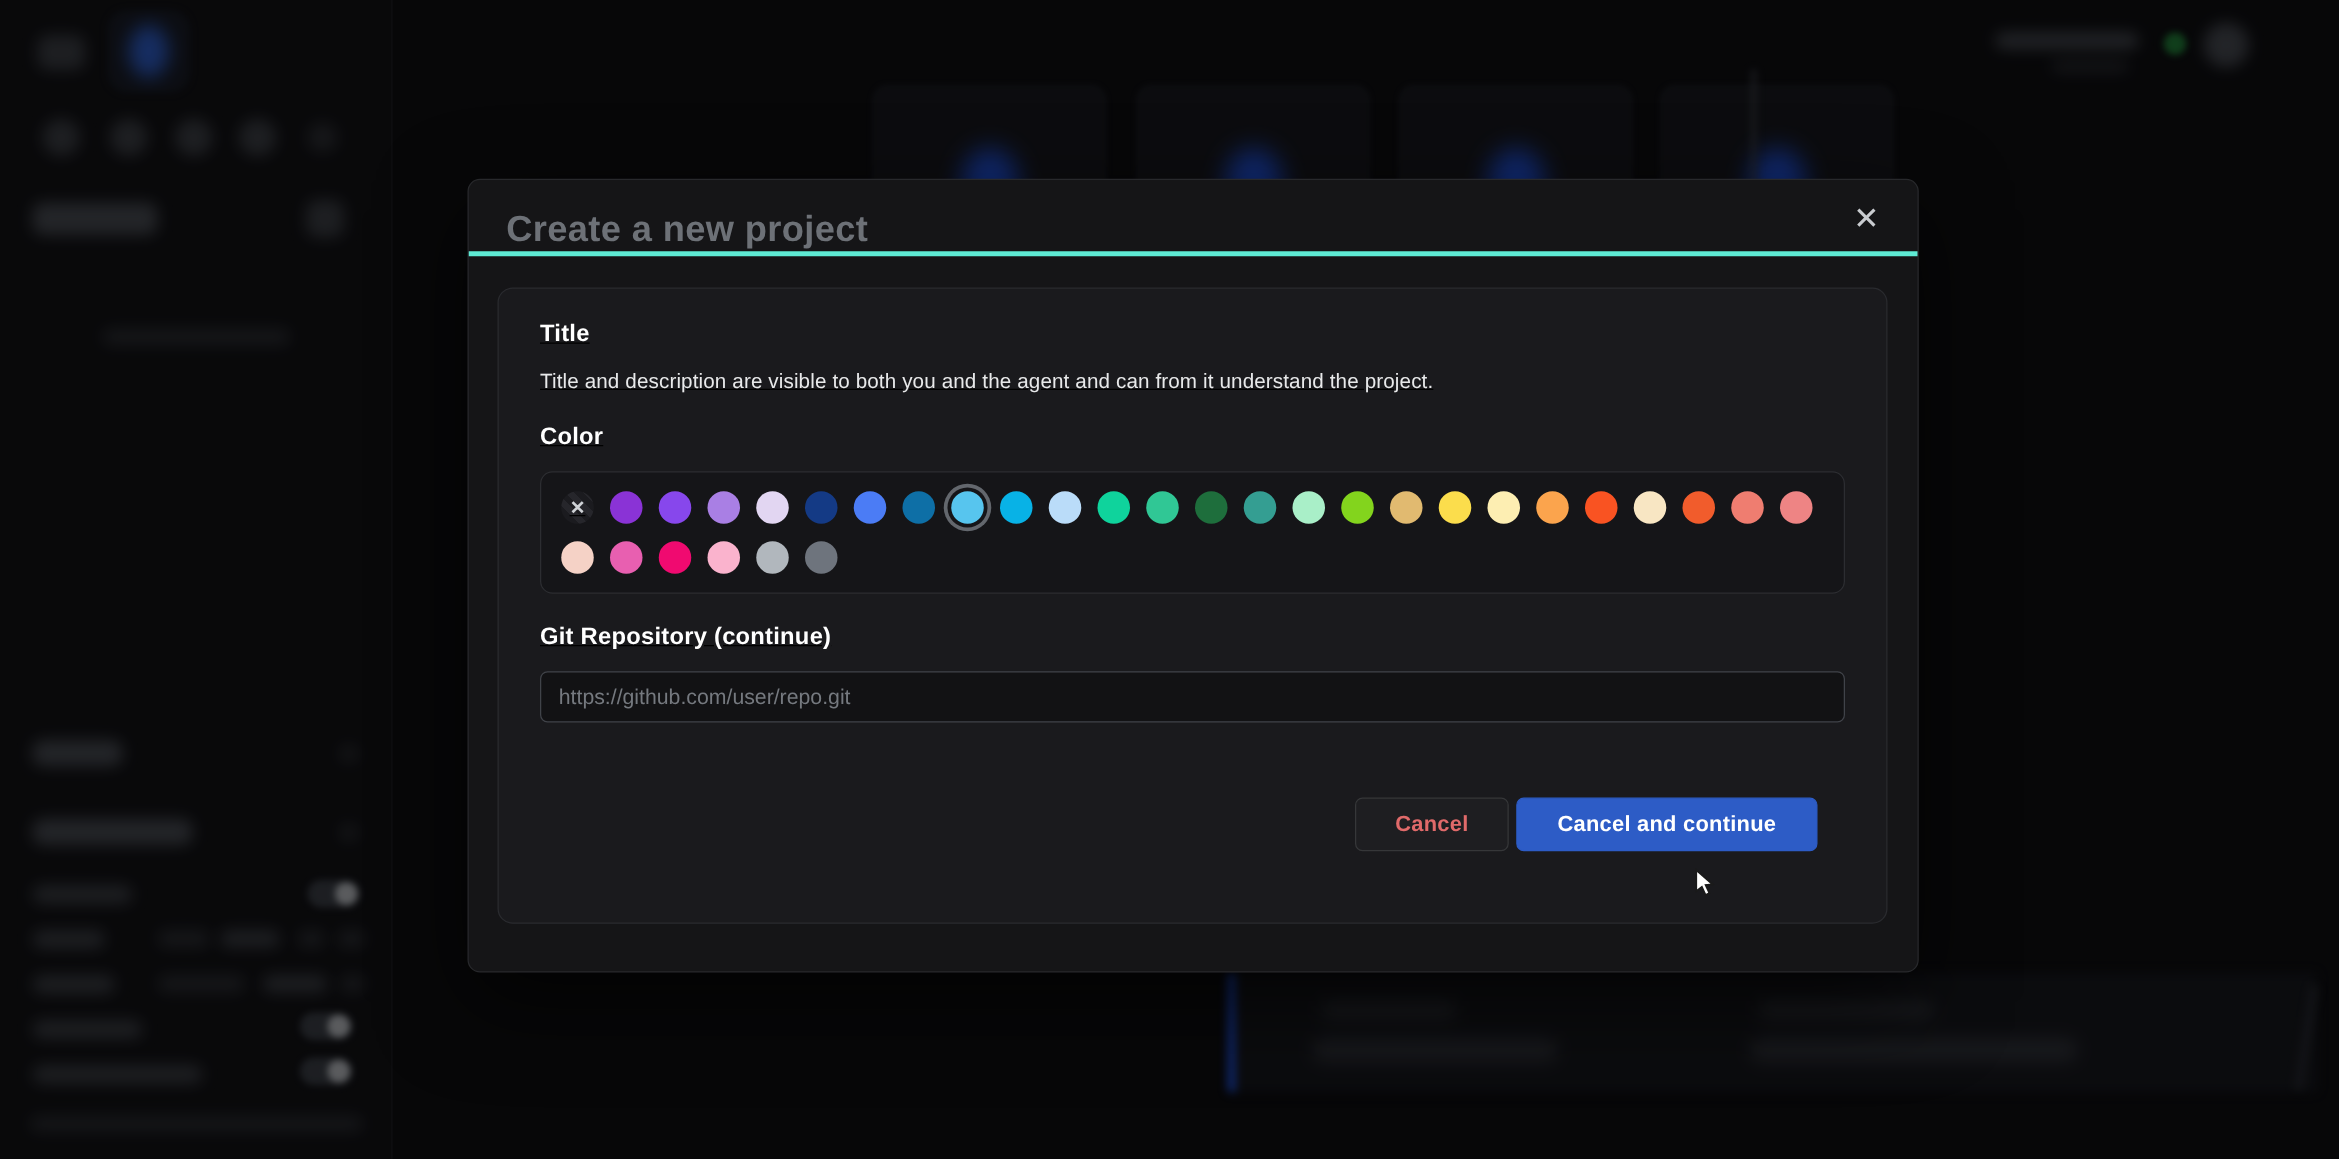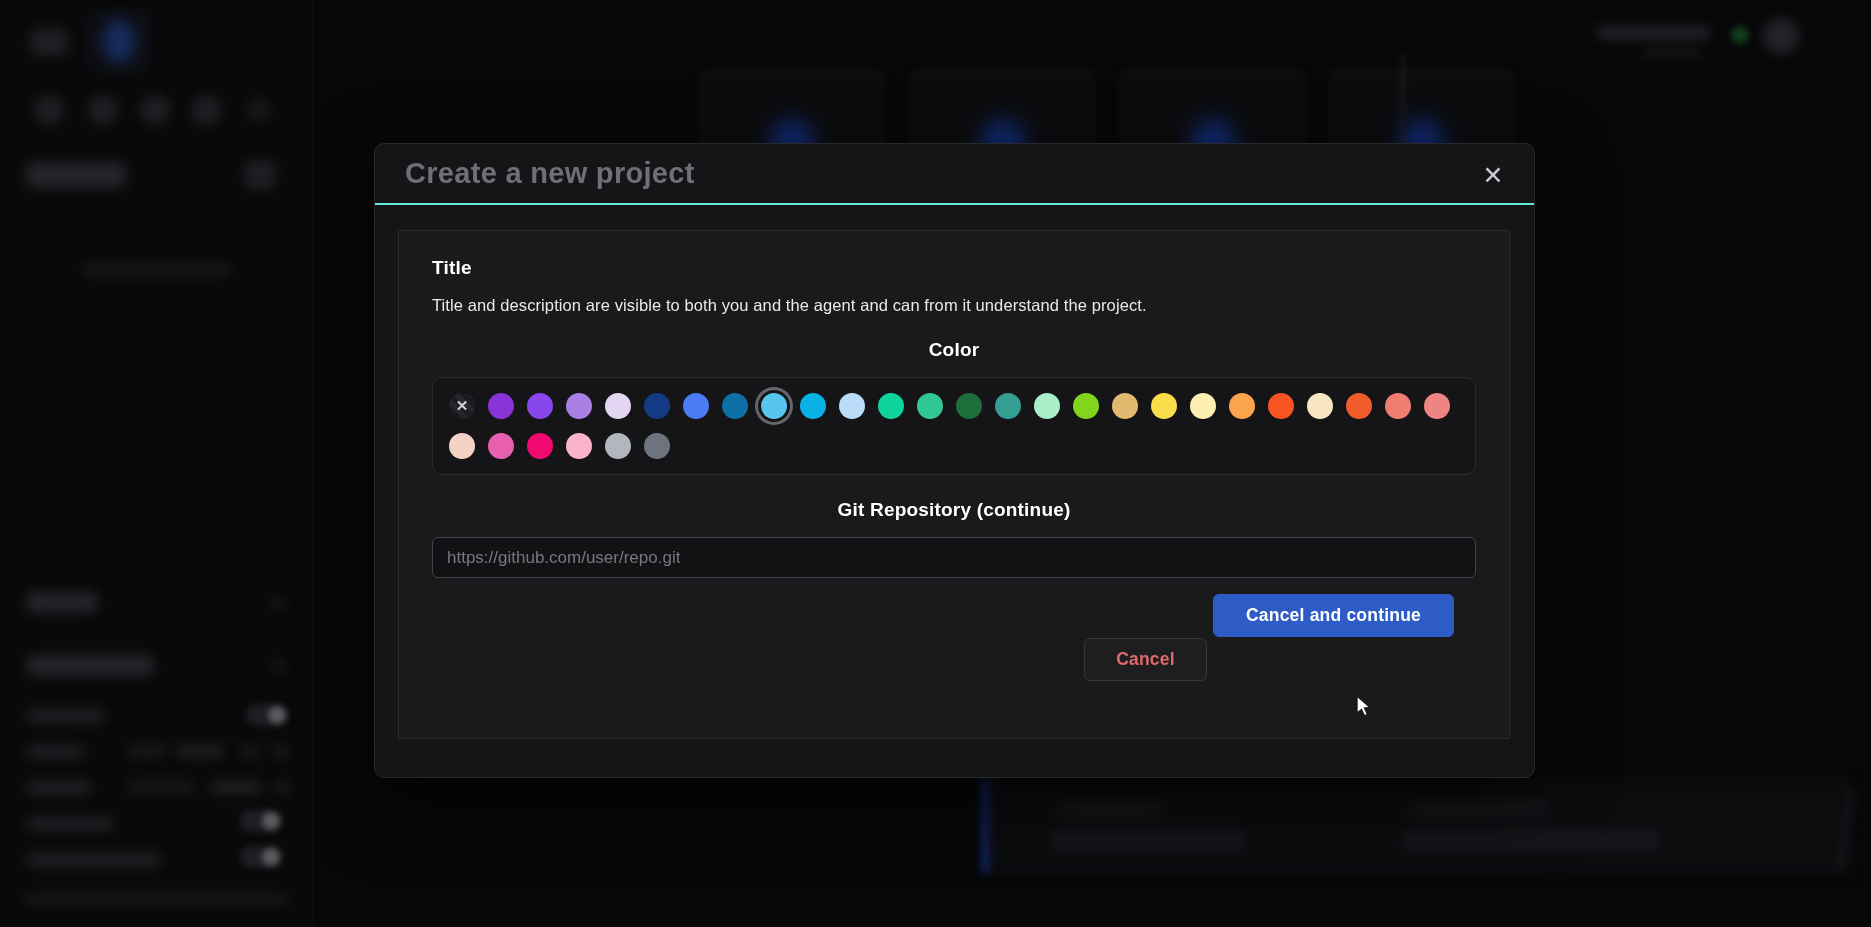--- a/index.html
+++ b/index.html
@@ -37,53 +37,53 @@
   .diag { position:absolute; left:1528px; top:788px; width:6px; height:84px; background:#2e3136;
           filter:blur(4px); opacity:.6; transform:rotate(9deg); }
 
   .header-right { position:absolute; right:20px; top:14px; width:280px; height:50px; }
 
   
   .overlay { position:absolute; inset:0; background:rgba(3,3,4,.45); }
   .modal { position:absolute; left:374px; top:143px; width:1161px; height:635px;
            background:#151517; border:1px solid #28292c; border-radius:10px;
            box-shadow:0 24px 70px rgba(0,0,0,.65); }
-  .modal-header { position:relative; height:61px; border-bottom:2px solid #5eead4;
-                  display:flex; align-items:center; padding:0 30px; }
+  .modal-header { position:relative; height:61px; border-bottom:4px solid #5eead4;
+                  display:flex; align-items:flex-end; padding:0 30px; }
   .modal-title { font-size:29px; font-weight:bold; color:#6d7177; letter-spacing:.3px; }
   .modal-close { position:absolute; right:24px; top:14px; width:34px; height:34px;
                  display:flex; align-items:center; justify-content:center;
                  color:#c9ccd0; font-size:25px; cursor:pointer; background:none; border:none; }
 
   .panel { position:absolute; left:23px; right:24px; top:86px; bottom:38px;
-           background:#1a1a1d; border:1px solid #2a2b2f; border-radius:2px;
-           padding:26px 33px; }
+           background:#1a1a1d; border:1px solid #2a2b2f; border-radius:12px;
+           padding:26px 33px;text-decoration:underline; }
   .field-label { font-size:19px; font-weight:bold; color:#ffffff; letter-spacing:.2px; }
   .field-desc { font-size:16.5px; color:#e8e9ea; margin-top:17px; letter-spacing:.1px; }
   .text-input { width:100%; height:41px; margin-top:16px; background:#121214;
                 border:1px solid #404349; border-radius:6px; color:#f2f2f3;
                 font-size:17px; padding:0 14px; outline:none;
                 font-family:"Liberation Sans", sans-serif; }
   .text-input::placeholder { color:#75797f; }
 
-  .section-gap { margin-top:24px;text-align:center; }
+  .section-gap { margin-top:24px; }
   .swatch-box { margin-top:16px; background:#151518; border:1px solid #2c2d31;
                 border-radius:10px; padding:15px 16px; display:flex; flex-wrap:wrap;
                 gap:14px 13px; }
   .swatch { width:26px; height:26px; border-radius:50%; cursor:pointer; position:relative; flex:0 0 auto; }
   .swatch.selected { box-shadow:0 0 0 3px #151518, 0 0 0 6px #63676d; }
   .swatch.none-swatch { background:repeating-linear-gradient(45deg,#26262b 0 5px,#1b1b1f 5px 10px);
                         display:flex; align-items:center; justify-content:center;
                         color:#cfd2d6; font-size:15px; font-weight:bold; }
 
   .modal-footer { position:absolute; right:55px; bottom:57px; display:flex; gap:6px; }
   .btn { height:43px; border-radius:6px; font-size:17.5px; font-weight:bold;
          font-family:"Liberation Sans", sans-serif; cursor:pointer; letter-spacing:.2px; }
   .btn-cancel { width:123px; background:rgba(255,255,255,.02); border:1px solid #363739;
-                color:#e06a6a;margin-top:44px; }
+                color:#e06a6a; }
   .btn-primary { width:241px; background:#2d5cc6; border:1px solid #2d5cc6; color:#ffffff; }
 
   .cursor { position:absolute; left:1352px; top:694px; width:24px; height:24px; z-index:50;
             pointer-events:none; }
 </style>
 </head>
 <body>
 
 <div class="app">
 

